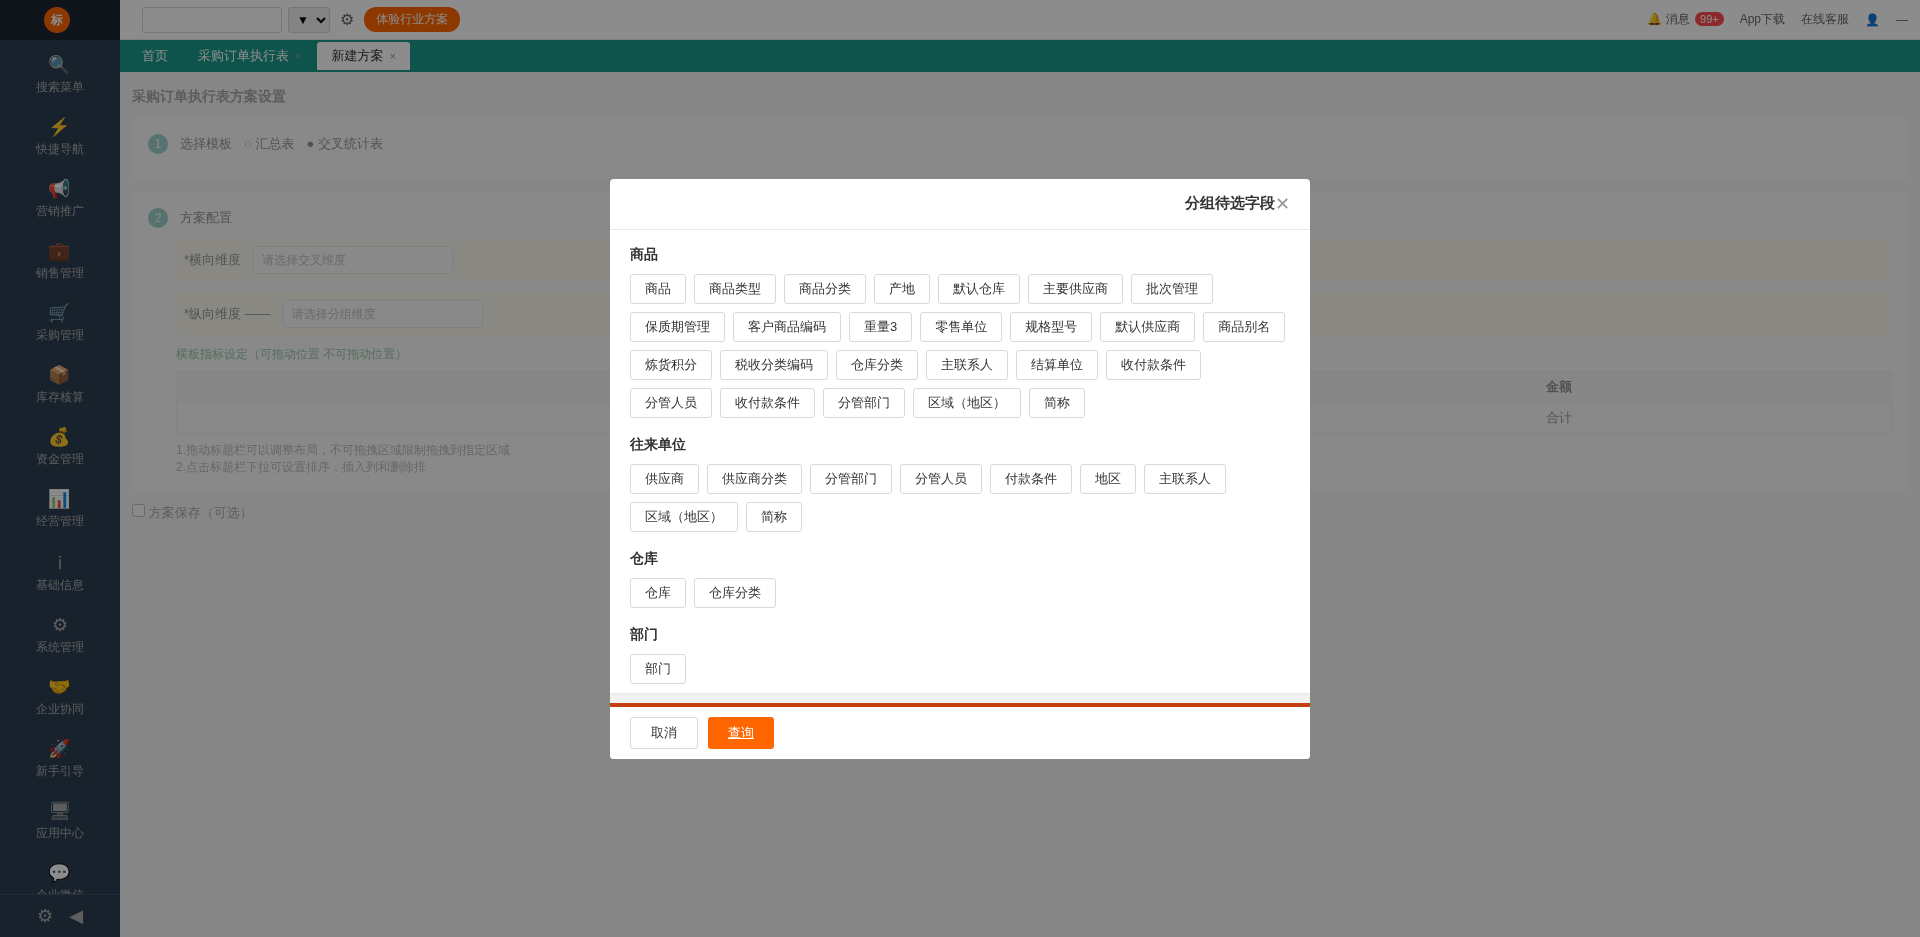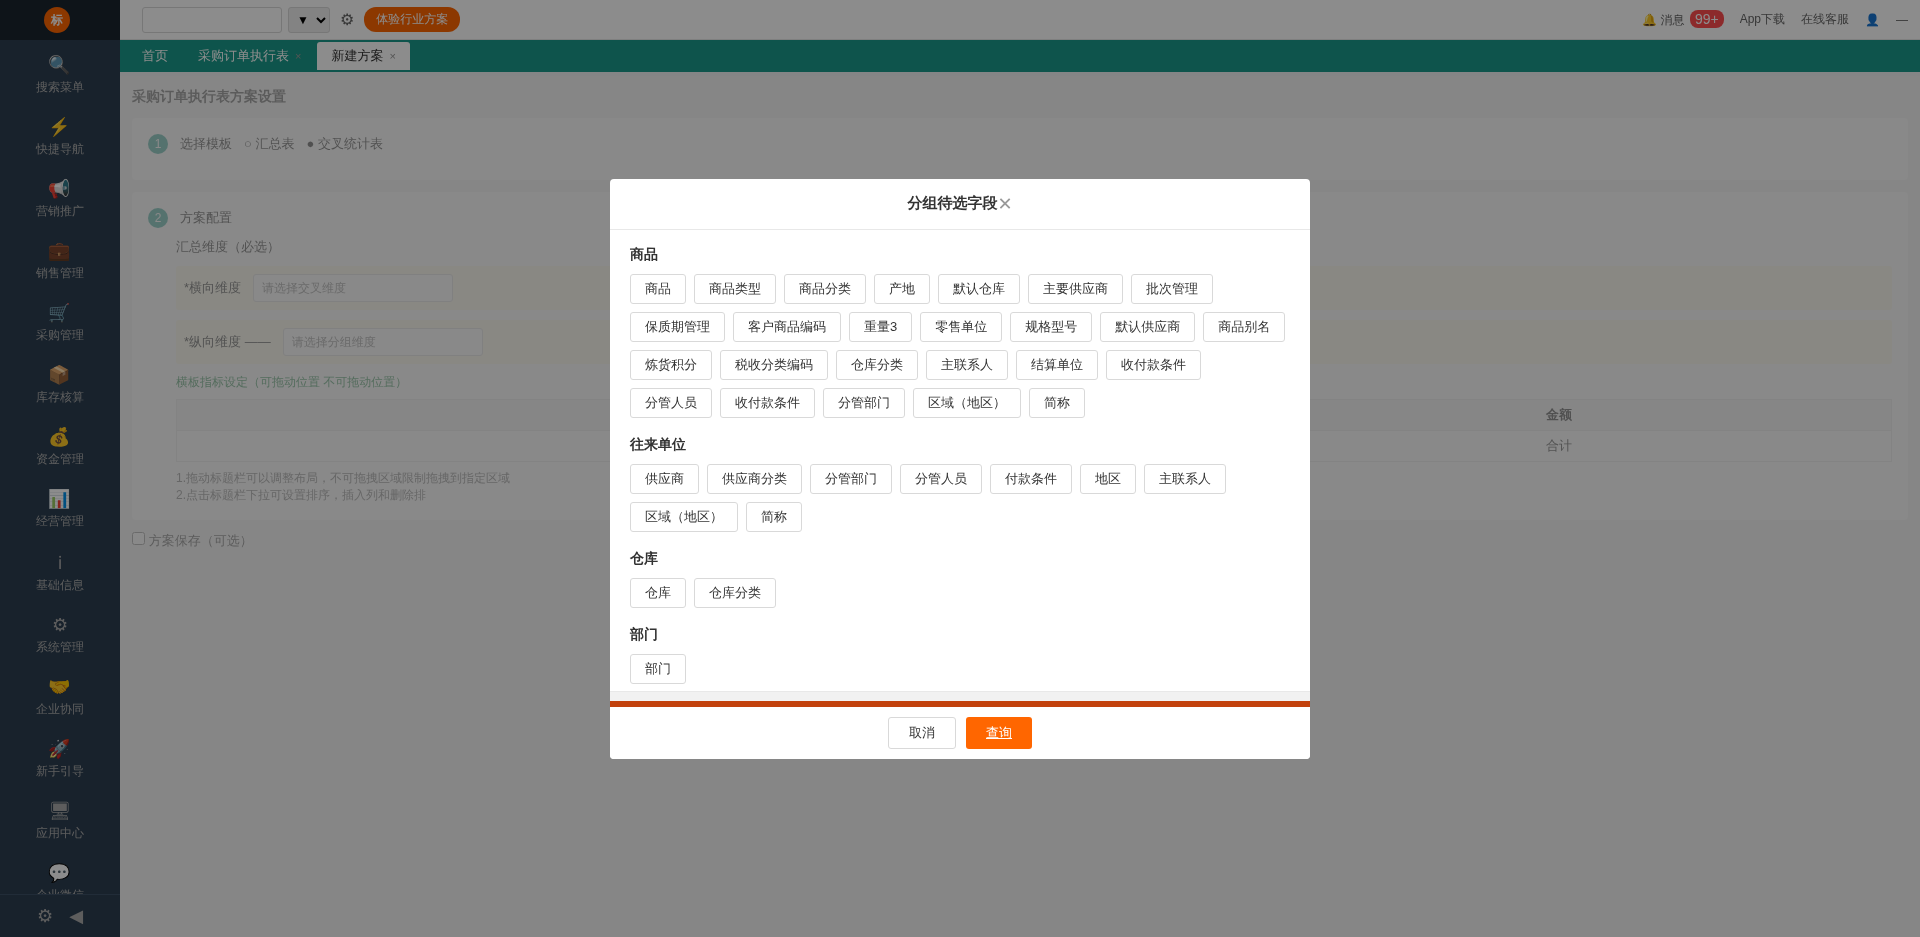--- a/index.html
+++ b/index.html
@@ -30,21 +30,21 @@
     }
     .header-gear { font-size: 16px; color: #666; margin-left: 4px; cursor: pointer; }
     .btn-experience {
       background: #ff6600; color: #fff; border: none; border-radius: 12px;
       padding: 4px 12px; font-size: 12px; cursor: pointer; margin-left: 10px;
     }
     .header-right {
       margin-left: auto; display: flex; align-items: center; gap: 16px; font-size: 12px; color: #666;
     }
     .badge-red {
-      background: #ff4d4f; color: #fff; border-radius: 8px; padding: 1px 5px; font-size: 14px; margin-left: 2px;
+      background: #ff4d4f; color: #fff; border-radius: 8px; padding: 1px 5px; font-size: 11px; margin-left: 2px;
     }
 
     
     .tabs-bar {
       height: 32px;
       background: #1a9a8a;
       display: flex;
       align-items: center;
       padding: 0 8px;
       position: fixed;
@@ -127,32 +127,32 @@
       background: #fff;
       border-radius: 4px;
       width: 700px;
       max-height: 580px;
       display: flex; flex-direction: column;
       position: relative;
     }
     .dialog-header {
       padding: 14px 20px;
       border-bottom: 1px solid #e8e8e8;
-      display: flex; align-items: center; justify-content: center;
+      display: flex; align-items: center; justify-content: flex-end;
       flex-shrink: 0;
     }
     .dialog-title { font-size: 15px; font-weight: bold; color: #333; }
     .dialog-close { font-size: 18px; color: #999; cursor: pointer; }
     .dialog-body {
       flex: 1; overflow-y: auto; padding: 16px 20px;
     }
     .dialog-footer {
       padding: 10px 20px;
-      border-top: 6px solid #c2410c;
-      display: flex; justify-content: center; gap: 10px;
+      border-top: 4px solid #c2410c;
+      display: flex; justify-content: flex-start; gap: 10px;
       flex-shrink: 0;
       position: absolute; bottom: 0; left: 0; right: 0; background: #fff; border-radius: 0 0 4px 4px;
     }
     .btn-cancel {
       padding: 6px 20px; border: 1px solid #d9d9d9; border-radius: 3px;
       background: #fff; color: #333; cursor: pointer; font-size: 13px;
     }
     .btn-confirm {
       padding: 6px 20px; border: none; border-radius: 3px;
       background: #ff6600; color: #fff; cursor: pointer; font-size: 13px; text-decoration: underline;
@@ -310,23 +310,20 @@
         <span class="step-num">1</span>
         <span>选择模板</span>
         <label>○ 汇总表</label>
         <label>● 交叉统计表</label>
       </div>
     </div>
     <div class="card">
       <div class="form-row">
         <span class="step-num">2</span>
         <span>方案配置</span>
-      </div>
-      <div class="form-row" style="margin-left:28px;">
-        <span>汇总维度（必选）</span>
       </div>
       <div class="form-row" style="margin-left:28px; margin-top:8px; background:#fffbe6; padding:8px; border-radius:3px;">
         <span>*横向维度</span>
         <input class="form-input" placeholder="请选择交叉维度" style="">
       </div>
       <div class="form-row" style="margin-left:28px; margin-top:8px; background:#fffbe6; padding:8px; border-radius:3px;">
         <span>*纵向维度 ——</span>
         <input class="form-input" placeholder="请选择分组维度" style="">
       </div>
       <div style="margin-left:28px; margin-top:10px; font-size:12px; color:#15803d;">

